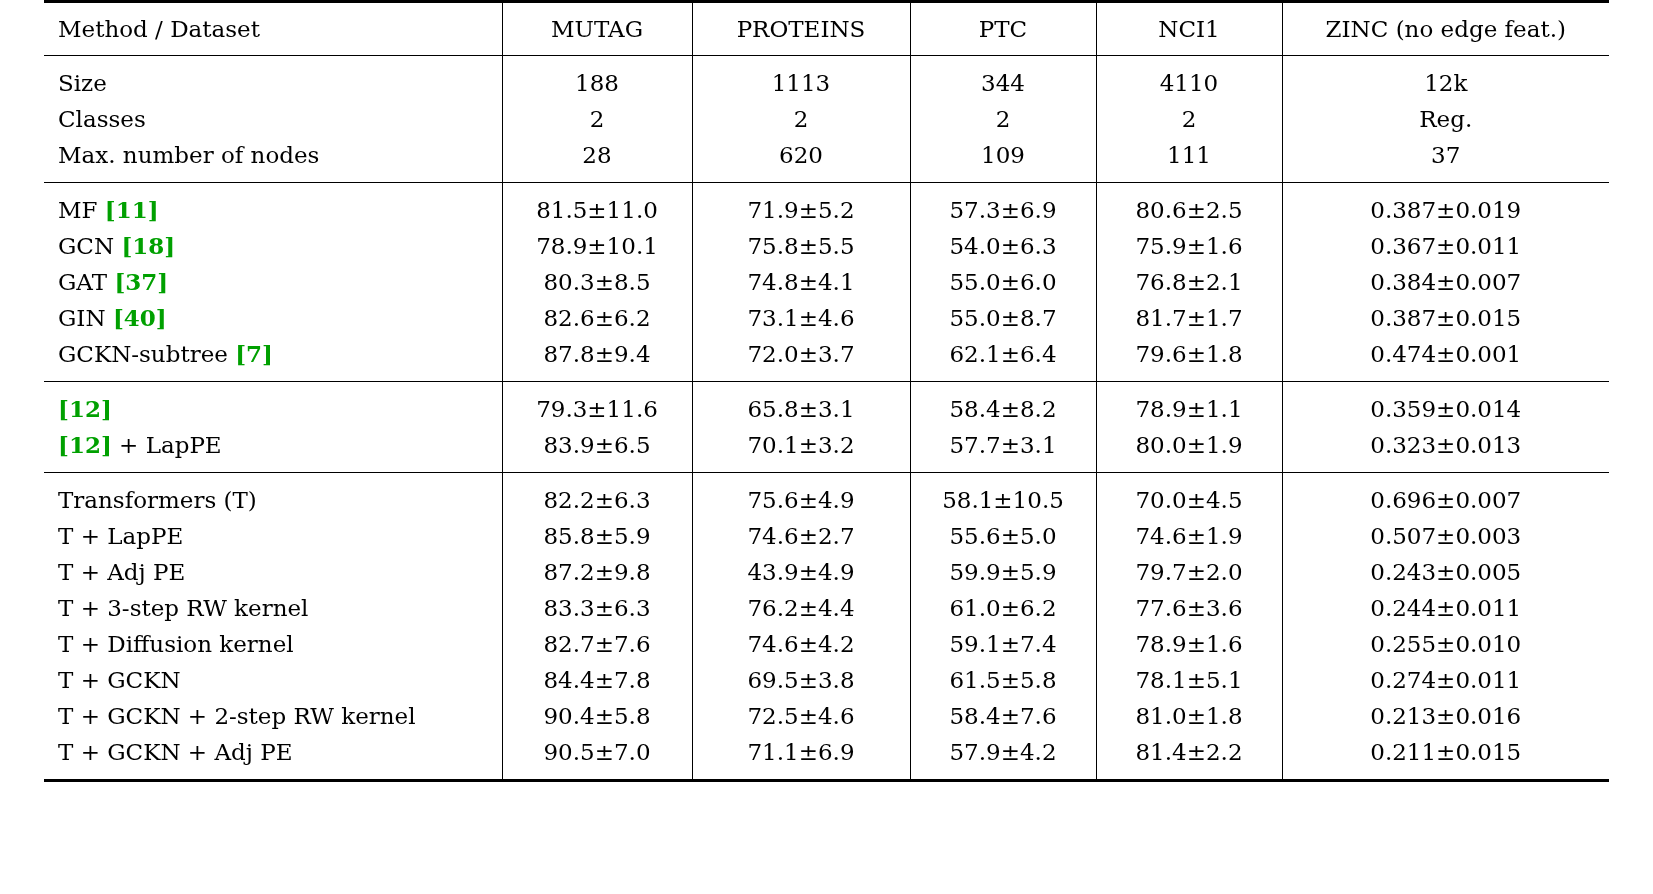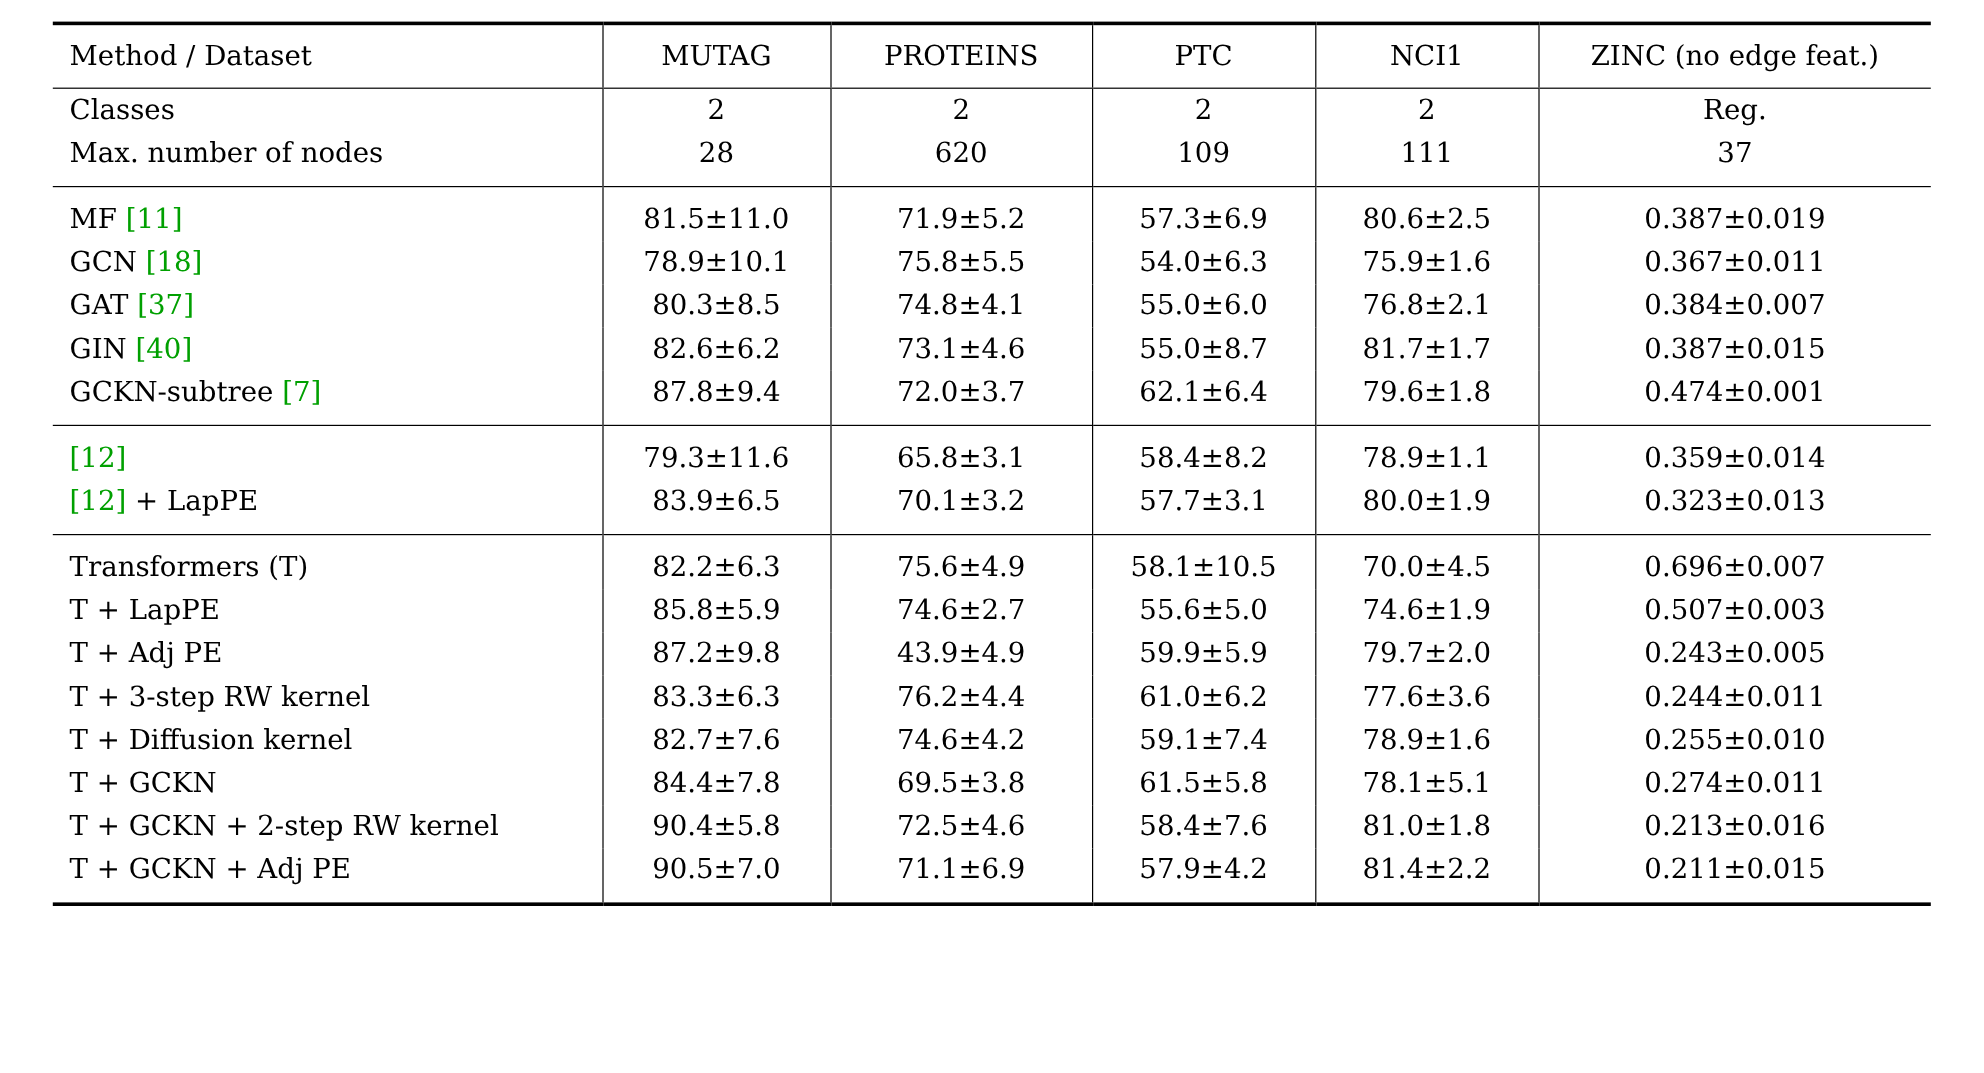--- a/index.html
+++ b/index.html
@@ -12,21 +12,21 @@
     height: 894px;
     font-family: "DejaVu Serif", "Liberation Serif", serif;
     color: #000000;
     overflow: hidden;
   }
   .sheet {
     width: 1653px;
     height: 894px;
     position: relative;
     box-sizing: border-box;
-    padding: 18px 44px 0 44px;
+    padding: 0 44px 0 44px;
   }
   table.results {
     border-collapse: collapse;
     width: 1565px;
     font-size: 23px;
     table-layout: fixed;
   }
   table.results td, table.results th {
     padding: 0;
     font-weight: normal;
@@ -51,21 +51,21 @@
   .vline {
     border-left: 1.6px solid #000;
   }
   .head .cell {
     height: 52px;
     line-height: 52px;
   }
   .pad-top .cell { padding-top: 9px; }
   .pad-bot .cell { padding-bottom: 9px; }
   .bold { font-weight: bold; }
-  .cite { color: #00a000; }
+  .cite { color: #00a000; font-weight: bold; }
 
   
   col.c-method { width: 458px; }
   col.c-mutag  { width: 190px; }
   col.c-prot   { width: 218px; }
   col.c-ptc    { width: 186px; }
   col.c-nci    { width: 186px; }
   col.c-zinc   { width: 327px; }
 </style>
 </head>
@@ -83,20 +83,28 @@
     </colgroup>
     <tbody id="tbody">
         <tr class="head rule-top rule-head">
           <td class="cell left">Method / Dataset</td>
           <td class="cell vline">MUTAG</td>
           <td class="cell vline">PROTEINS</td>
           <td class="cell vline">PTC</td>
           <td class="cell vline">NCI1</td>
           <td class="cell vline">ZINC (no edge feat.)</td>
         </tr>
+        <tr class="pad-top">
+          <td class="cell left">Size</td>
+          <td class="cell vline">188</td>
+          <td class="cell vline">1113</td>
+          <td class="cell vline">344</td>
+          <td class="cell vline">4110</td>
+          <td class="cell vline">12k</td>
+        </tr>
         <tr>
           <td class="cell left">Classes</td>
           <td class="cell vline">2</td>
           <td class="cell vline">2</td>
           <td class="cell vline">2</td>
           <td class="cell vline">2</td>
           <td class="cell vline">Reg.</td>
         </tr>
         <tr class="pad-bot">
           <td class="cell left">Max. number of nodes</td>

